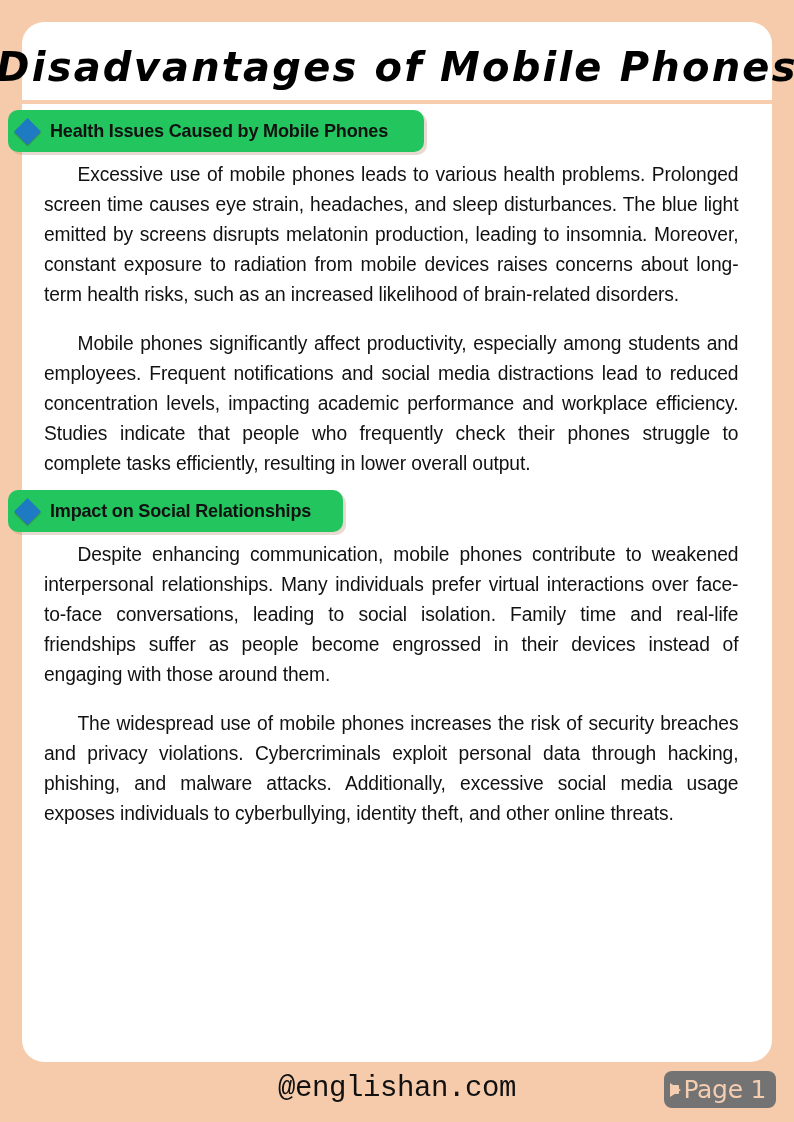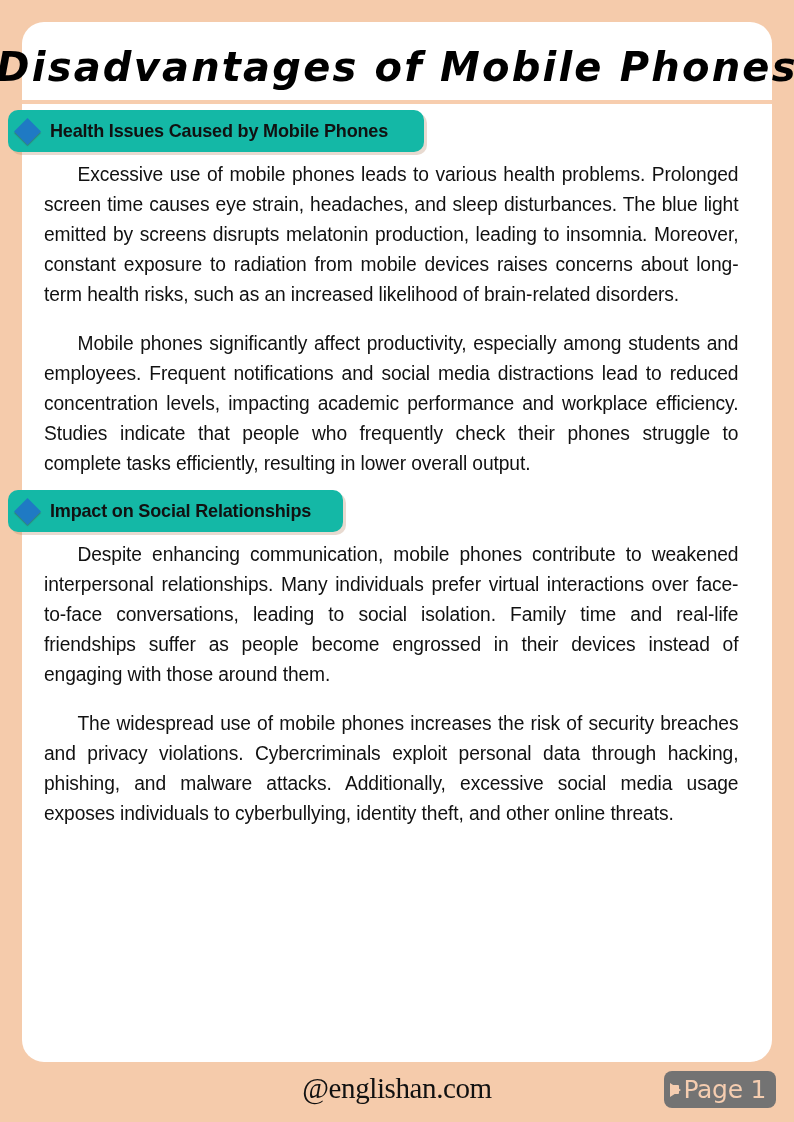--- a/index.html
+++ b/index.html
@@ -87,21 +87,21 @@
   }
 
   
   .heading {
     position: relative;
     display: inline-flex;
     align-items: center;
     margin-left: 8px;
     height: 42px;
     padding: 0 18px 0 10px;
-    background: #14b8a6;
+    background: #22c55e;
     border-radius: 10px;
     box-shadow: 3px 3px 0 rgba(190,150,120,0.35);
     box-sizing: border-box;
   }
   .diamond-icon {
     width: 19px;
     height: 19px;
     background: #1f7ac4;
     transform: rotate(45deg);
     flex: 0 0 auto;
@@ -145,21 +145,21 @@
     bottom: 0;
     width: 794px;
     height: 60px;
   }
   .footer-text {
     position: absolute;
     left: 0;
     top: 10px;
     width: 794px;
     text-align: center;
-    font-family: Liberation Serif, serif;
+    font-family: Liberation Mono, monospace;
     font-size: 29px;
     font-weight: 400;
     color: #111111;
     letter-spacing: -0.4px;
   }
   .page-badge {
     position: absolute;
     right: 18px;
     top: 9px;
     height: 37px;

